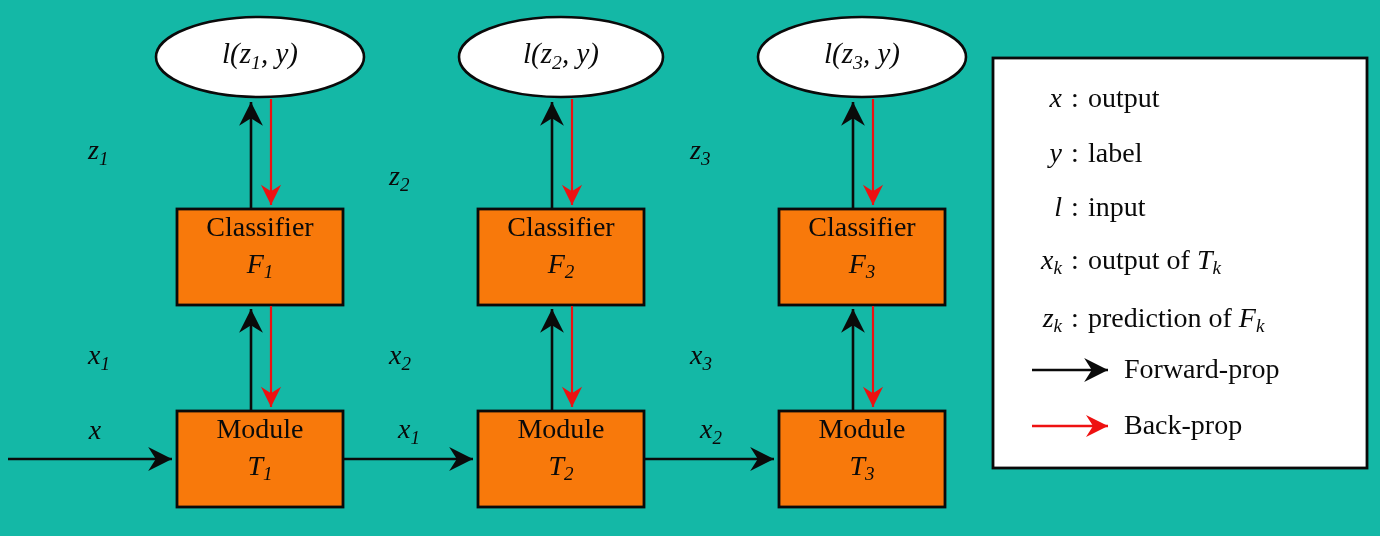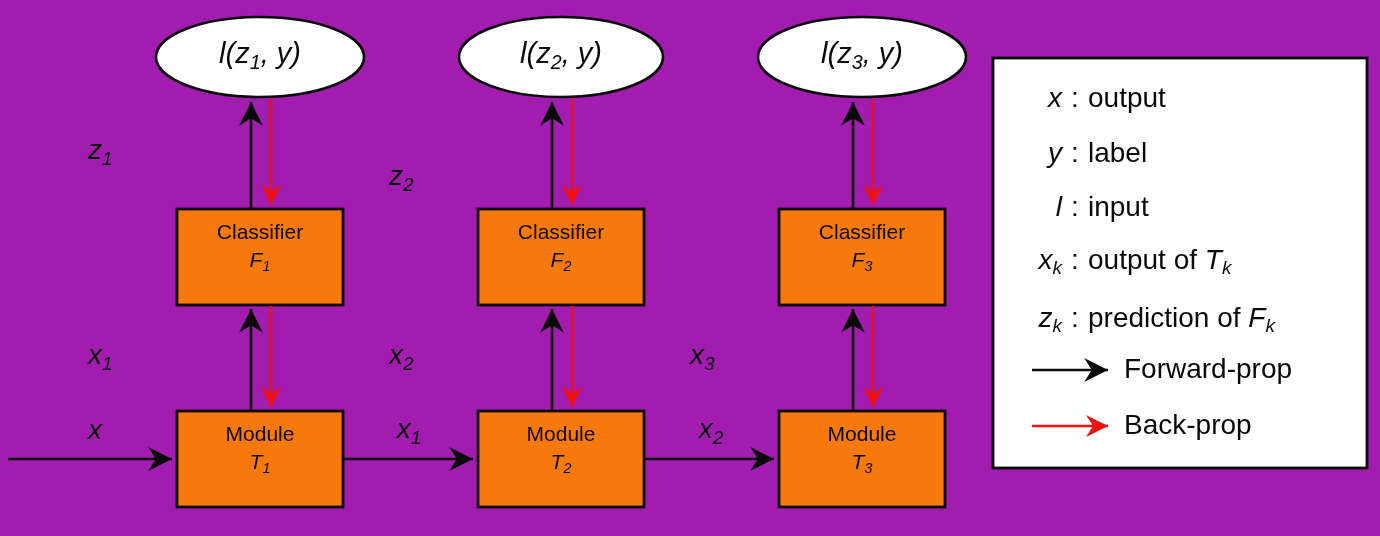--- a/index.html
+++ b/index.html
@@ -1,32 +1,32 @@
 <!DOCTYPE html>
 <html><head>
 <meta charset="utf-8">
 <style>
   html,body{margin:0;padding:0;background:#fff;}
-  .canvas{position:relative;width:1380px;height:536px;background:#a21caf;overflow:hidden;
-          font-family:Liberation Sans, sans-serif;color:#0a0a0a;}
+  .canvas{position:relative;width:1380px;height:536px;background:#14b8a6;overflow:hidden;
+          font-family:Liberation Serif, serif;color:#0a0a0a;}
   .layer{position:absolute;left:0;top:0;}
   .txt{position:absolute;white-space:nowrap;}
   .math{font-style:italic;}
   .up{font-style:normal;}
   .sb{font-size:68%;font-style:italic;vertical-align:-0.28em;}
   
   .loss-lbl{font-size:29px;font-style:italic;transform:translate(-50%,-54%);}
   .loss-1{left:260px;top:57px;} .loss-2{left:561px;top:57px;} .loss-3{left:862px;top:57px;}
   
   .vlbl{font-size:28px;font-style:italic;width:150px;transform:translateY(-50%);}
   .z-1{left:88px;top:152px;} .z-2{left:389px;top:152px;margin-top:26px;} .z-3{left:690px;top:152px;}
   .x-1{left:88px;top:357px;} .x-2{left:389px;top:357px;} .x-3{left:690px;top:357px;}
   
   .boxlbl{width:166px;height:76px;display:flex;flex-direction:column;align-items:center;
-          justify-content:center;font-size:21px;line-height:1.32;text-align:center;}
+          justify-content:center;font-size:28px;line-height:1.32;text-align:center;}
   .cbox-1{left:177px;top:209px;} .cbox-2{left:478px;top:209px;} .cbox-3{left:779px;top:209px;}
   .mbox-1{left:177px;top:411px;} .mbox-2{left:478px;top:411px;} .mbox-3{left:779px;top:411px;}
   
   .flbl{font-size:28px;font-style:italic;transform:translate(-50%,-50%);}
   .f-0{left:95px;top:432px;} .f-1{left:409px;top:431px;} .f-2{left:711px;top:431px;}
   
   .lrow{left:1002px;width:348px;display:flex;align-items:baseline;font-size:28px;transform:translateY(-52%);}
   .lrow .term{width:60px;text-align:right;font-style:italic;}
   .lrow .colon{width:26px;text-align:center;font-style:normal;}
   .lrow .desc{flex:1;text-align:left;font-style:normal;}
@@ -84,20 +84,21 @@
     <line x1="1032" y1="370" x2="1108" y2="370" stroke-width="2.6" marker-end="url(#ah-f)" stroke="#0a0a0a"></line>
     <line x1="1032" y1="426" x2="1108" y2="426" stroke-width="2.4" marker-end="url(#ah-b)" stroke="#ee1111"></line>
   </svg>
 
   <div class="txt loss-lbl loss-1"><span>l(z</span><span class="sb">1</span><span>, y)</span></div>
   <div class="txt loss-lbl loss-2"><span>l(z</span><span class="sb">2</span><span>, y)</span></div>
   <div class="txt loss-lbl loss-3"><span>l(z</span><span class="sb">3</span><span>, y)</span></div>
 
   <div class="txt vlbl z-1"><span>z</span><span class="sb">1</span></div>
   <div class="txt vlbl z-2"><span>z</span><span class="sb">2</span></div>
+  <div class="txt vlbl z-3"><span>z</span><span class="sb">3</span></div>
 
   <div class="txt boxlbl cbox-1">
       <span class="up">Classifier</span>
       <span><span class="math">F</span><span class="sb">1</span></span>
     </div>
   <div class="txt boxlbl cbox-2">
       <span class="up">Classifier</span>
       <span><span class="math">F</span><span class="sb">2</span></span>
     </div>
   <div class="txt boxlbl cbox-3">

